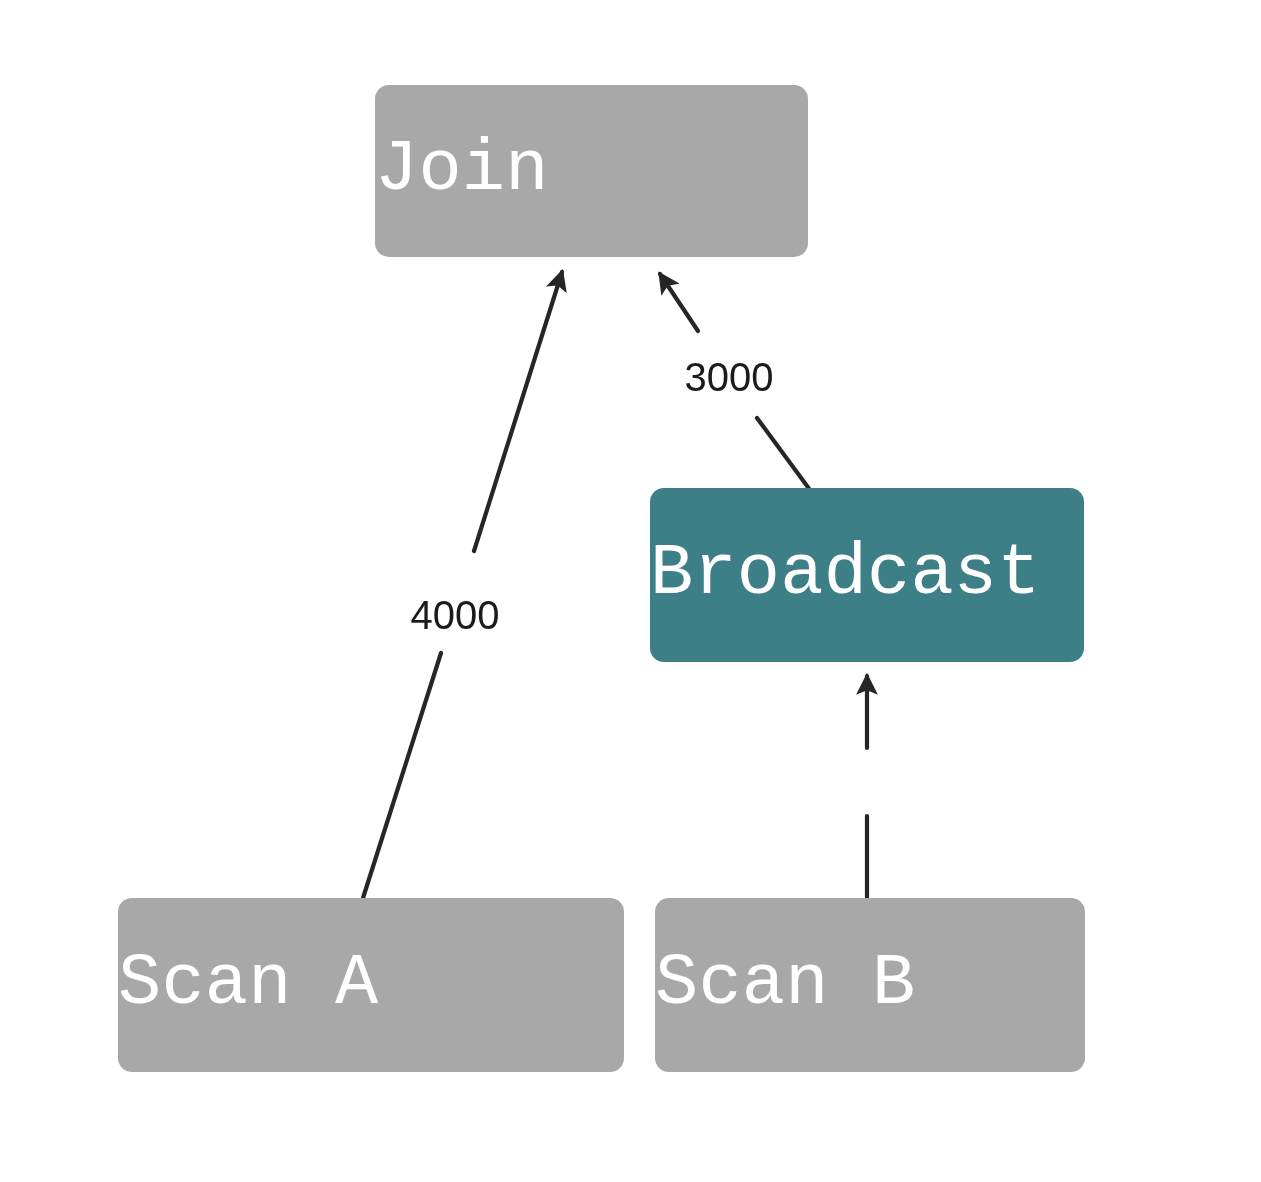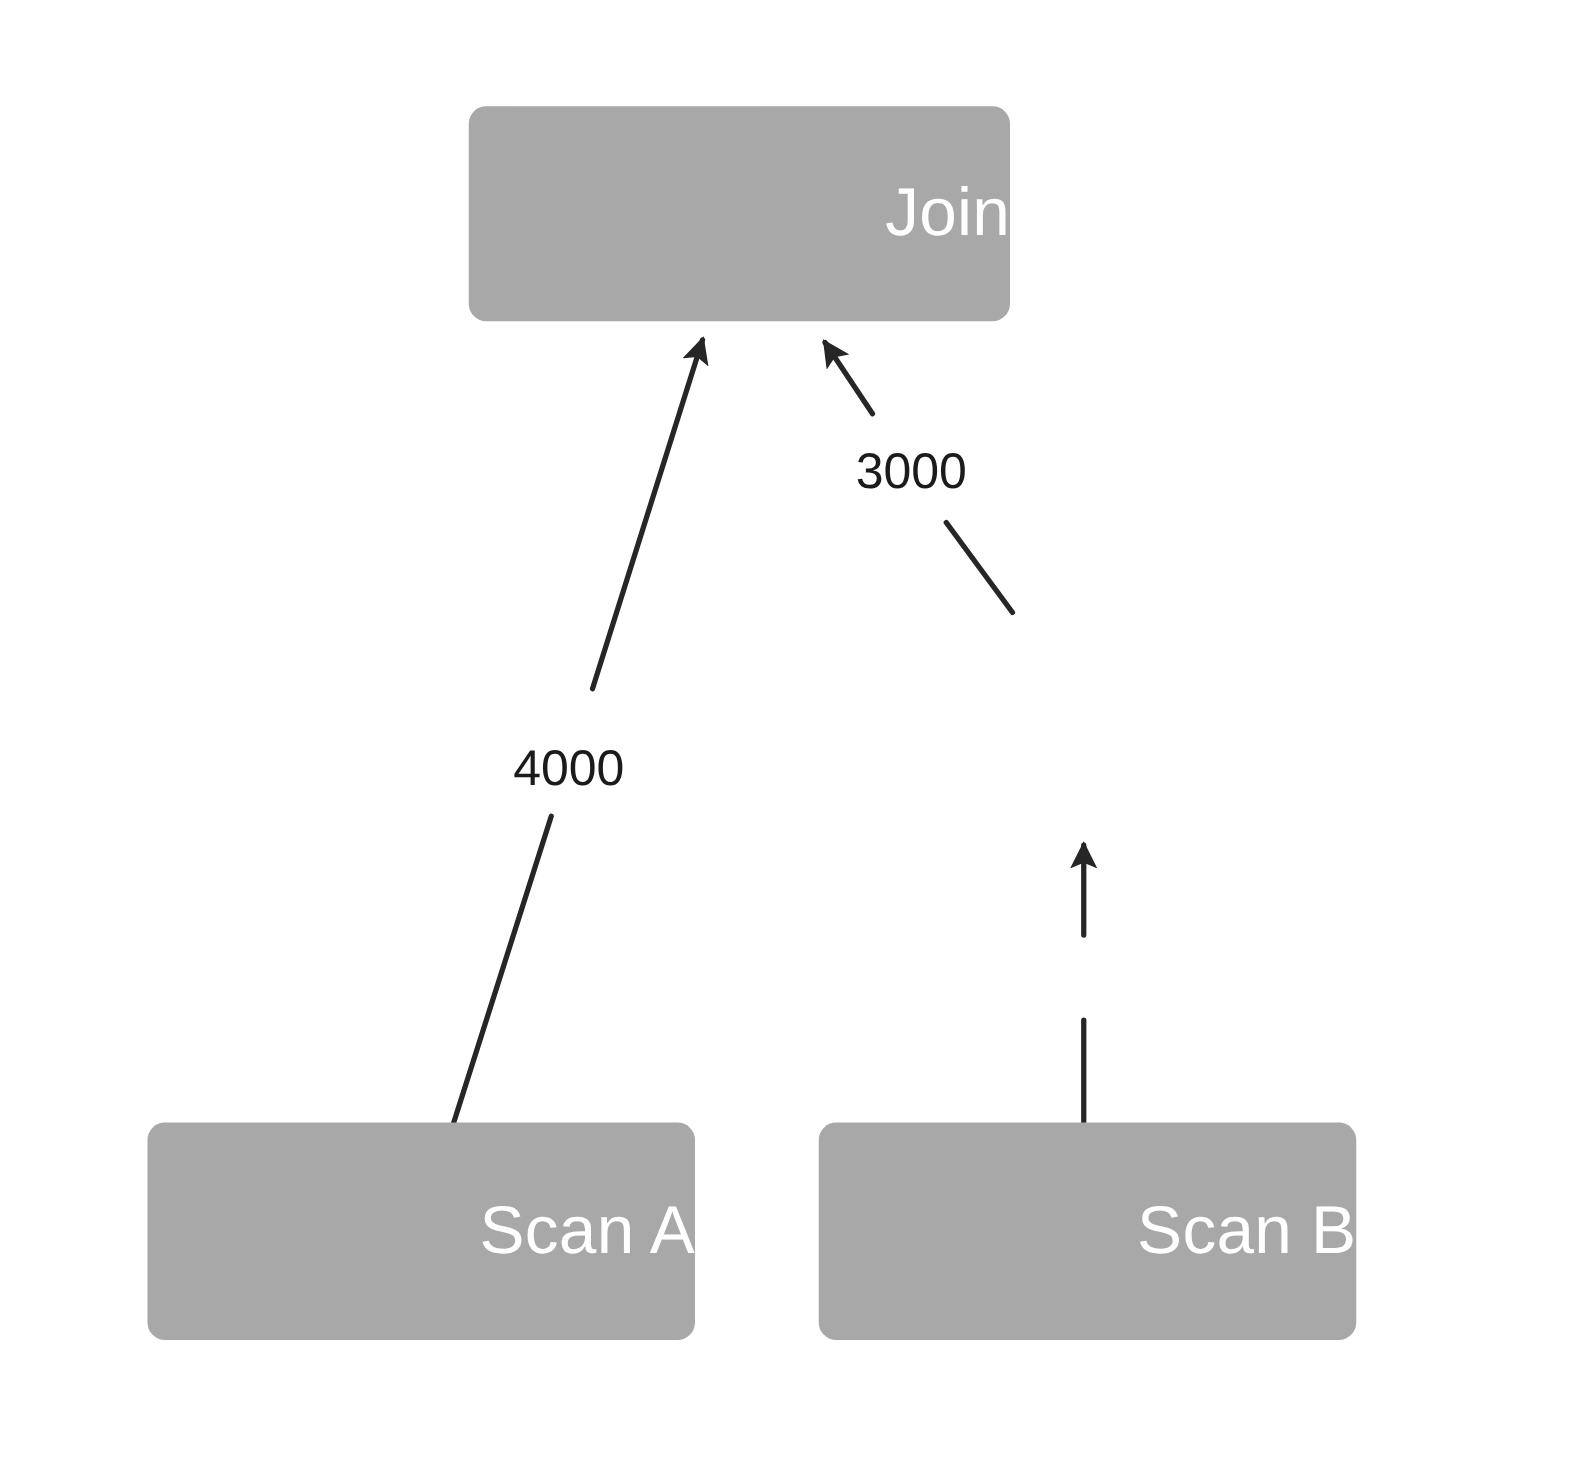--- a/index.html
+++ b/index.html
@@ -26,27 +26,28 @@
     width: 1261px;
     height: 1182px;
     pointer-events: none;
   }
   .node {
     position: absolute;
     box-sizing: border-box;
     border-radius: 14px;
     display: flex;
     align-items: center;
-    justify-content: flex-end;
+    justify-content: flex-start;
     color: #ffffff;
-    font-size: 54px;
+    font-size: 72px;
     font-weight: 400;
     letter-spacing: 0.2px;
     line-height: 1;
     user-select: none;
+    font-family: Liberation Mono, monospace;
   }
   .node-label {
     display: block;
     transform: translateY(-1px);
   }
   .node-gray  { background: #a8a8a8; }
   .node-teal  { background: #3d7f87; }
 
   .edge-label {
     position: absolute;
@@ -85,22 +86,25 @@
     <g>
       <line x1="867" y1="898" x2="867" y2="816" stroke="#262626" stroke-width="4.2" stroke-linecap="round"></line>
       <line x1="867" y1="748" x2="867" y2="676" stroke="#262626" stroke-width="4.2" stroke-linecap="round" marker-end="url(#arrowhead)"></line>
     </g>
   </svg>
 
   <div class="node node-gray" style="left:375px; top:85px; width:433px; height:172px;">
     <span class="node-label">Join</span>
   </div>
 
+  <div class="node node-teal" style="left:650px; top:488px; width:434px; height:174px;">
+    <span class="node-label">Broadcast</span>
+  </div>
 
-  <div class="node node-gray" style="left:118px; top:898px; width:438px; height:174px;">
+  <div class="node node-gray" style="left:118px; top:898px; width:506px; height:174px;">
     <span class="node-label">Scan A</span>
   </div>
 
   <div class="node node-gray" style="left:655px; top:898px; width:430px; height:174px;">
     <span class="node-label">Scan B</span>
   </div>
 
   <div class="edge-label" style="left:455px; top:615px; transform:translate(-50%,-50%);">
     <span>4000</span>
   </div>

